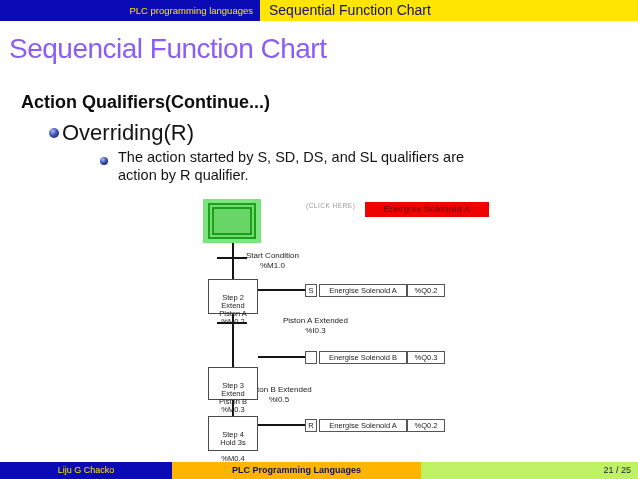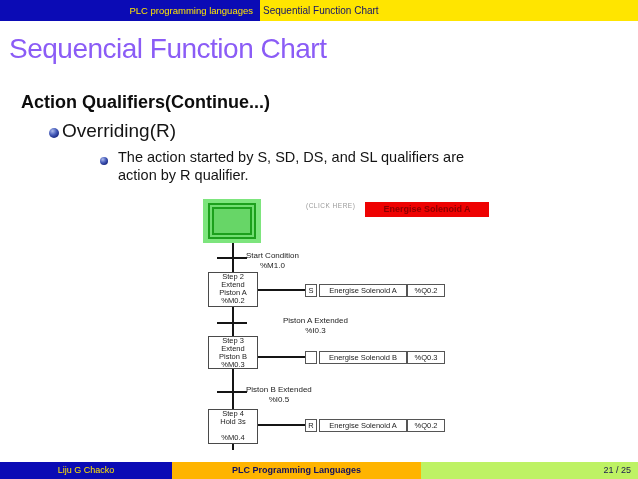--- a/index.html
+++ b/index.html
@@ -5,44 +5,44 @@
   html,body{margin:0;padding:0;background:#888;}
   .page{
     position:relative;width:638px;height:479px;background:#ffffff;
     font-family:"Liberation Sans",sans-serif;overflow:hidden;margin:0 auto;
   }
   
   .hdr{position:absolute;top:0;left:0;width:638px;height:21px;}
   .hdr-left{position:absolute;left:0;top:0;width:260px;height:21px;background:#0b0bb5;
     color:#ffe500;font-size:9.5px;line-height:21px;text-align:right;padding-right:7px;box-sizing:border-box;}
   .hdr-right{position:absolute;left:260px;top:0;width:378px;height:21px;background:#ffe500;
-    color:#12126b;font-size:10px;line-height:21px;text-align:left;padding-left:3px;box-sizing:border-box;}
+    color:#12126b;font-size:14px;line-height:21px;text-align:left;padding-left:9px;box-sizing:border-box;}
   
   .title{position:absolute;left:9px;top:33px;font-size:28px;font-weight:400;color:#8b5cf6;
     letter-spacing:-0.5px;margin:0;}
   .heading{position:absolute;left:21px;top:92px;font-size:18px;font-weight:bold;color:#0d0d0d;}
   .ball{position:absolute;border-radius:50%;
     background:radial-gradient(circle at 35% 30%, #aebbec 0%, #4a60bc 40%, #20308c 70%, #0e1a60 100%);}
   .ball1{left:49px;top:128px;width:10px;height:10px;}
   .ball2{left:100px;top:157px;width:8px;height:8px;}
-  .bullet1{position:absolute;left:62px;top:120px;font-size:19px;color:#141414;}
+  .bullet1{position:absolute;left:62px;top:120px;font-size:22px;color:#141414;}
   .sub-line{position:absolute;left:118px;font-size:14.5px;color:#141414;}
   .sub1{top:149px;}
   .sub2{top:167px;}
   
   .diag-line{position:absolute;background:#151515;}
   .g-outer{position:absolute;left:203px;top:199px;width:58px;height:44px;background:#7de57d;}
   .g-mid{position:absolute;left:5px;top:4px;right:5px;bottom:4px;border:2px solid #1ca01c;background:#71dd71;}
   .g-in{position:absolute;left:2px;top:2px;right:2px;bottom:2px;border:2px solid #1ca01c;background:#67d667;}
   .note{position:absolute;left:306px;top:202px;font-size:6.5px;color:#9a9a9a;letter-spacing:0.5px;}
   .banner{position:absolute;left:365px;top:202px;width:124px;height:15px;background:#ee0202;
     color:#8b0000;font-size:9px;font-weight:bold;line-height:15px;text-align:center;}
   .t-label{position:absolute;left:246px;text-align:center;font-size:8px;line-height:9.5px;color:#222;}
   .step-box{position:absolute;left:208px;width:50px;background:#fff;border:1px solid #4a4a4a;
-    box-sizing:border-box;text-align:center;font-size:7.5px;line-height:8px;color:#222;padding-top:0;}
+    box-sizing:border-box;text-align:center;font-size:7.5px;line-height:8px;color:#222;padding-top:14px;margin-top:7px;}
   .step-box div{min-height:8px;}
   .action{position:absolute;left:305px;height:13px;display:flex;font-size:7.5px;color:#222;}
   .action .cell{border:1px solid #555;background:#fff;box-sizing:border-box;height:13px;line-height:11px;text-align:center;}
   .action .q{width:12px;}
   .action .nm{width:88px;margin-left:2px;}
   .action .ad{width:38px;}
   
   .ftr{position:absolute;left:0;top:462px;width:616px;height:17px;font-size:9px;line-height:17px;}
   .f-blue{position:absolute;left:0;top:0;width:172px;height:17px;background:#0b0bb5;color:#ffe500;text-align:center;}
   .f-orange{position:absolute;left:172px;top:0;width:249px;height:17px;background:#ffb400;color:#101060;
@@ -102,21 +102,21 @@
       <div>Piston B Extended</div>
       <div>%I0.5</div>
     </div>
 
     <div class="step-box" style="top:272px;height:35px;">
       <div>Step 2</div>
       <div>Extend</div>
       <div>Piston A</div>
       <div>%M0.2</div>
     </div>
-    <div class="step-box" style="top:336px;height:33px;">
+    <div class="step-box" style="top:360px;height:33px;">
       <div>Step 3</div>
       <div>Extend</div>
       <div>Piston B</div>
       <div>%M0.3</div>
     </div>
     <div class="step-box" style="top:409px;height:35px;">
       <div>Step 4</div>
       <div>Hold 3s</div>
       <div></div>
       <div>%M0.4</div>

